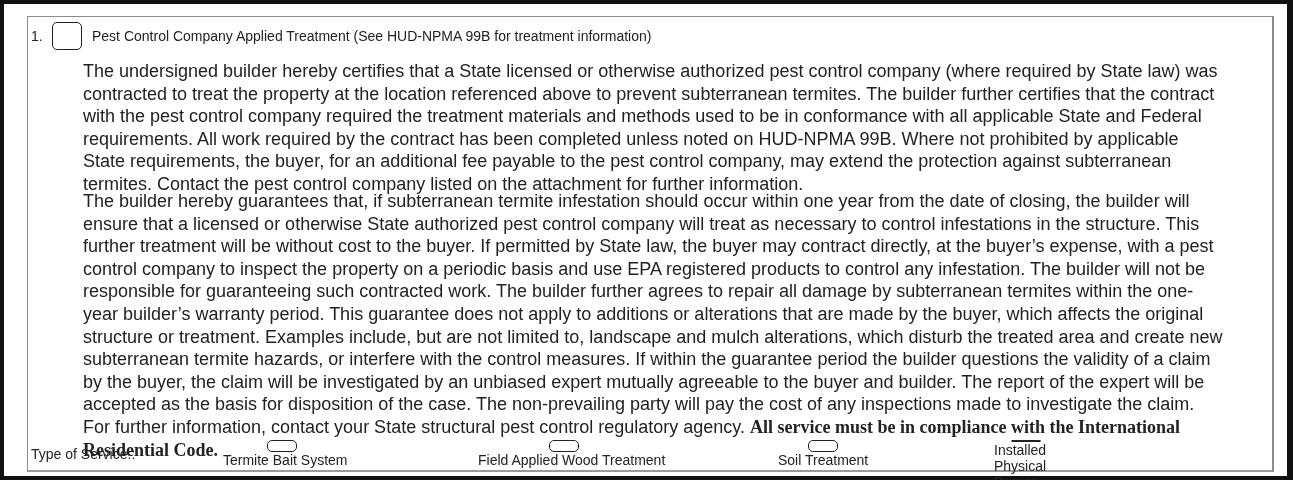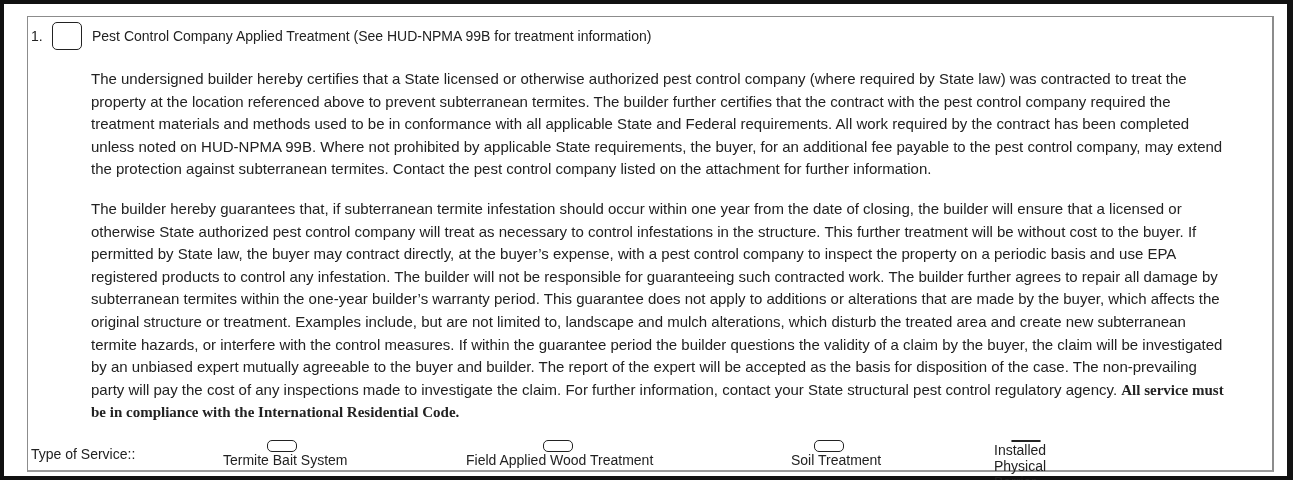--- a/index.html
+++ b/index.html
@@ -56,23 +56,23 @@
     background: #fff;
     cursor: pointer;
   }
   .heading-label {
     margin-left: 10px;
   }
   .para {
     position: absolute;
     left: 79px;
     width: 1140px;
-    font-size: 15px;
+    font-size: 18px;
     line-height: 22.6px;
-    margin: 8px;
+    margin: 0;
   }
   .para1 { top: 56px; }
   .para2 { top: 186px; }
   .para .strong { font-weight: bold; font-family: Liberation Serif, serif; }
   .service-row {
     position: absolute;
     left: 0;
     top: 436px;
     width: 1062px;
     height: 28px;
@@ -89,23 +89,23 @@
     display: flex;
     align-items: center;
     height: 28px;
     cursor: pointer;
     flex-direction: column;
   }
   .service-option .opt-label { margin-left: 4px; }
   .opt1 { left: 212px; }
   .opt1 .opt-label { margin-left: 7px; }
   .opt2 { left: 459px; }
-  .opt2 .opt-label { margin-left: 3px; }
+  .opt2 .opt-label { margin-left: 15px; }
   .opt3 { left: 773px; }
-  .opt3 .opt-label { margin-left: 14px; }
+  .opt3 .opt-label { margin-left: 1px; }
   .opt4 { left: 982px; }
   .opt4 .opt-label { margin-left: 8px; }
 </style>
 </head>
 <body>
 
 <div class="page">
   <div class="section-box"></div>
 
   <div class="heading-row text">

